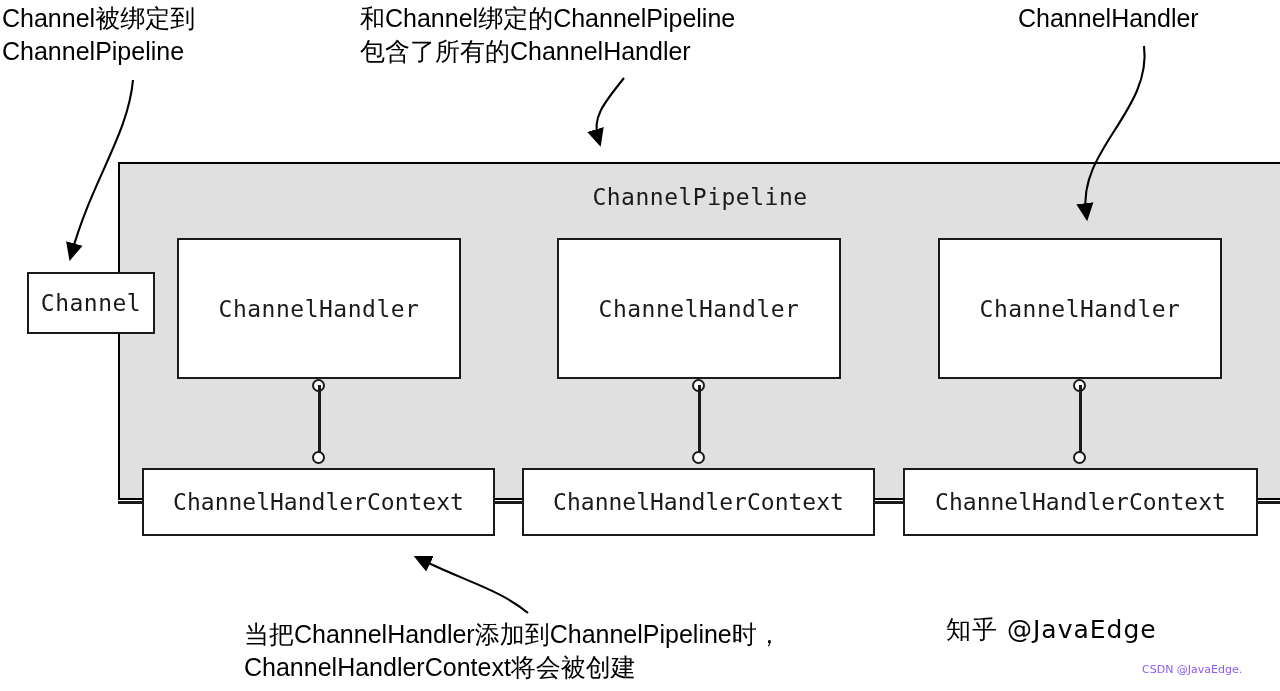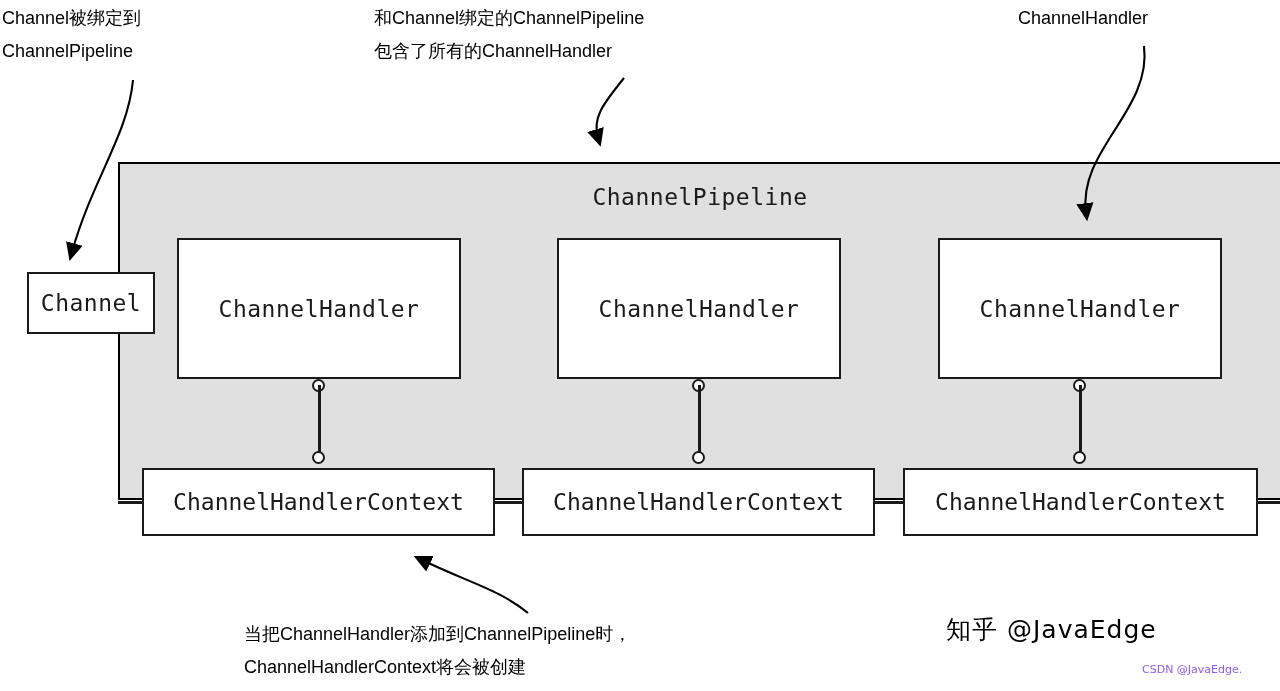--- a/index.html
+++ b/index.html
@@ -13,27 +13,27 @@
     height: 691px;
     background: #ffffff;
     overflow: hidden;
     font-family: "Liberation Sans", sans-serif;
   }
 
   
   .annotation {
     position: absolute;
     font-family: "Liberation Sans", sans-serif;
-    font-size: 18px;
+    font-size: 25px;
     line-height: 33px;
     color: #000000;
     white-space: pre;
   }
   #ann-left      { left: 2px;   top: 2px;   text-align: left; }
-  #ann-center    { left: 374px; top: 2px;   text-align: left; }
+  #ann-center    { left: 360px; top: 2px;   text-align: left; }
   #ann-right     { left: 1018px;top: 2px;   text-align: left; }
   #ann-bottom    { left: 224px; top: 618px; text-align: left; margin-left: 20px; }
 
   
   #pipeline-panel {
     position: absolute;
     left: 118px;
     top: 162px;
     width: 1164px;
     height: 338px;

